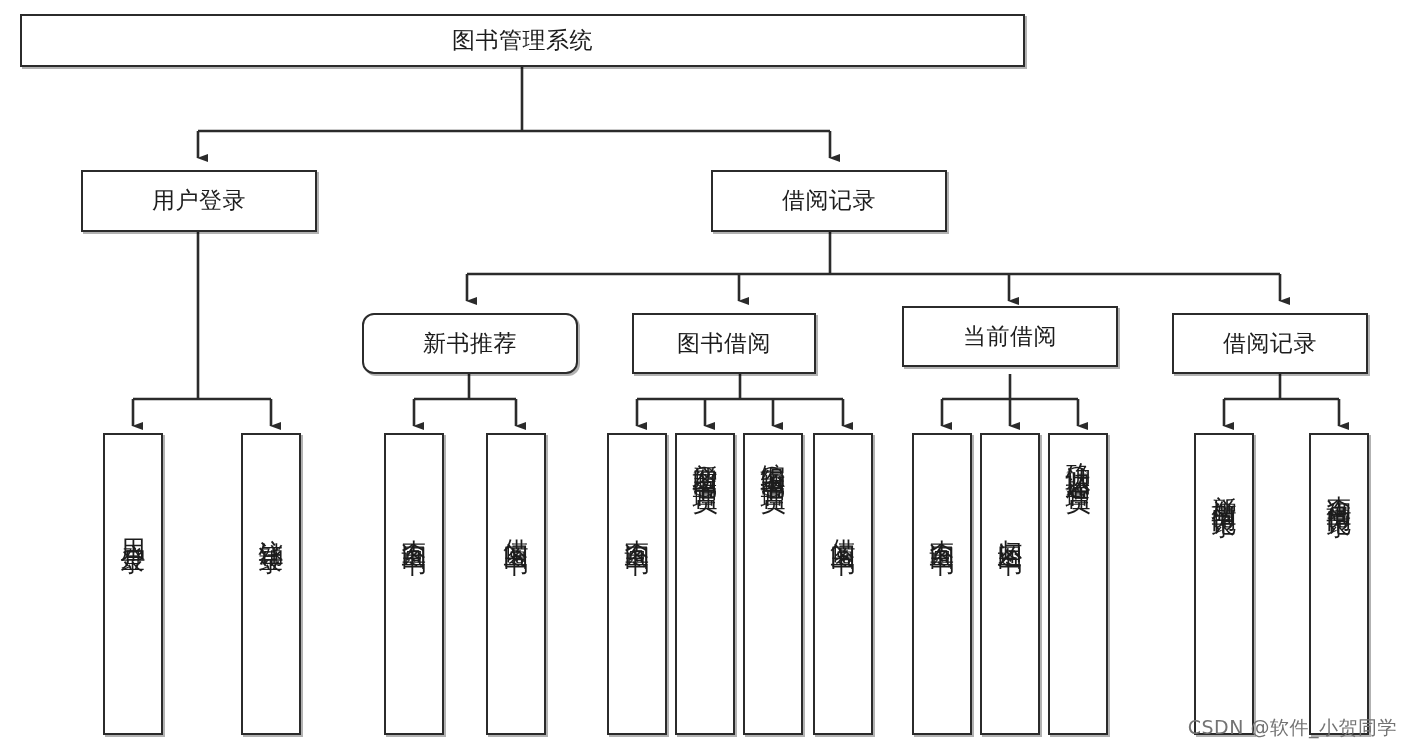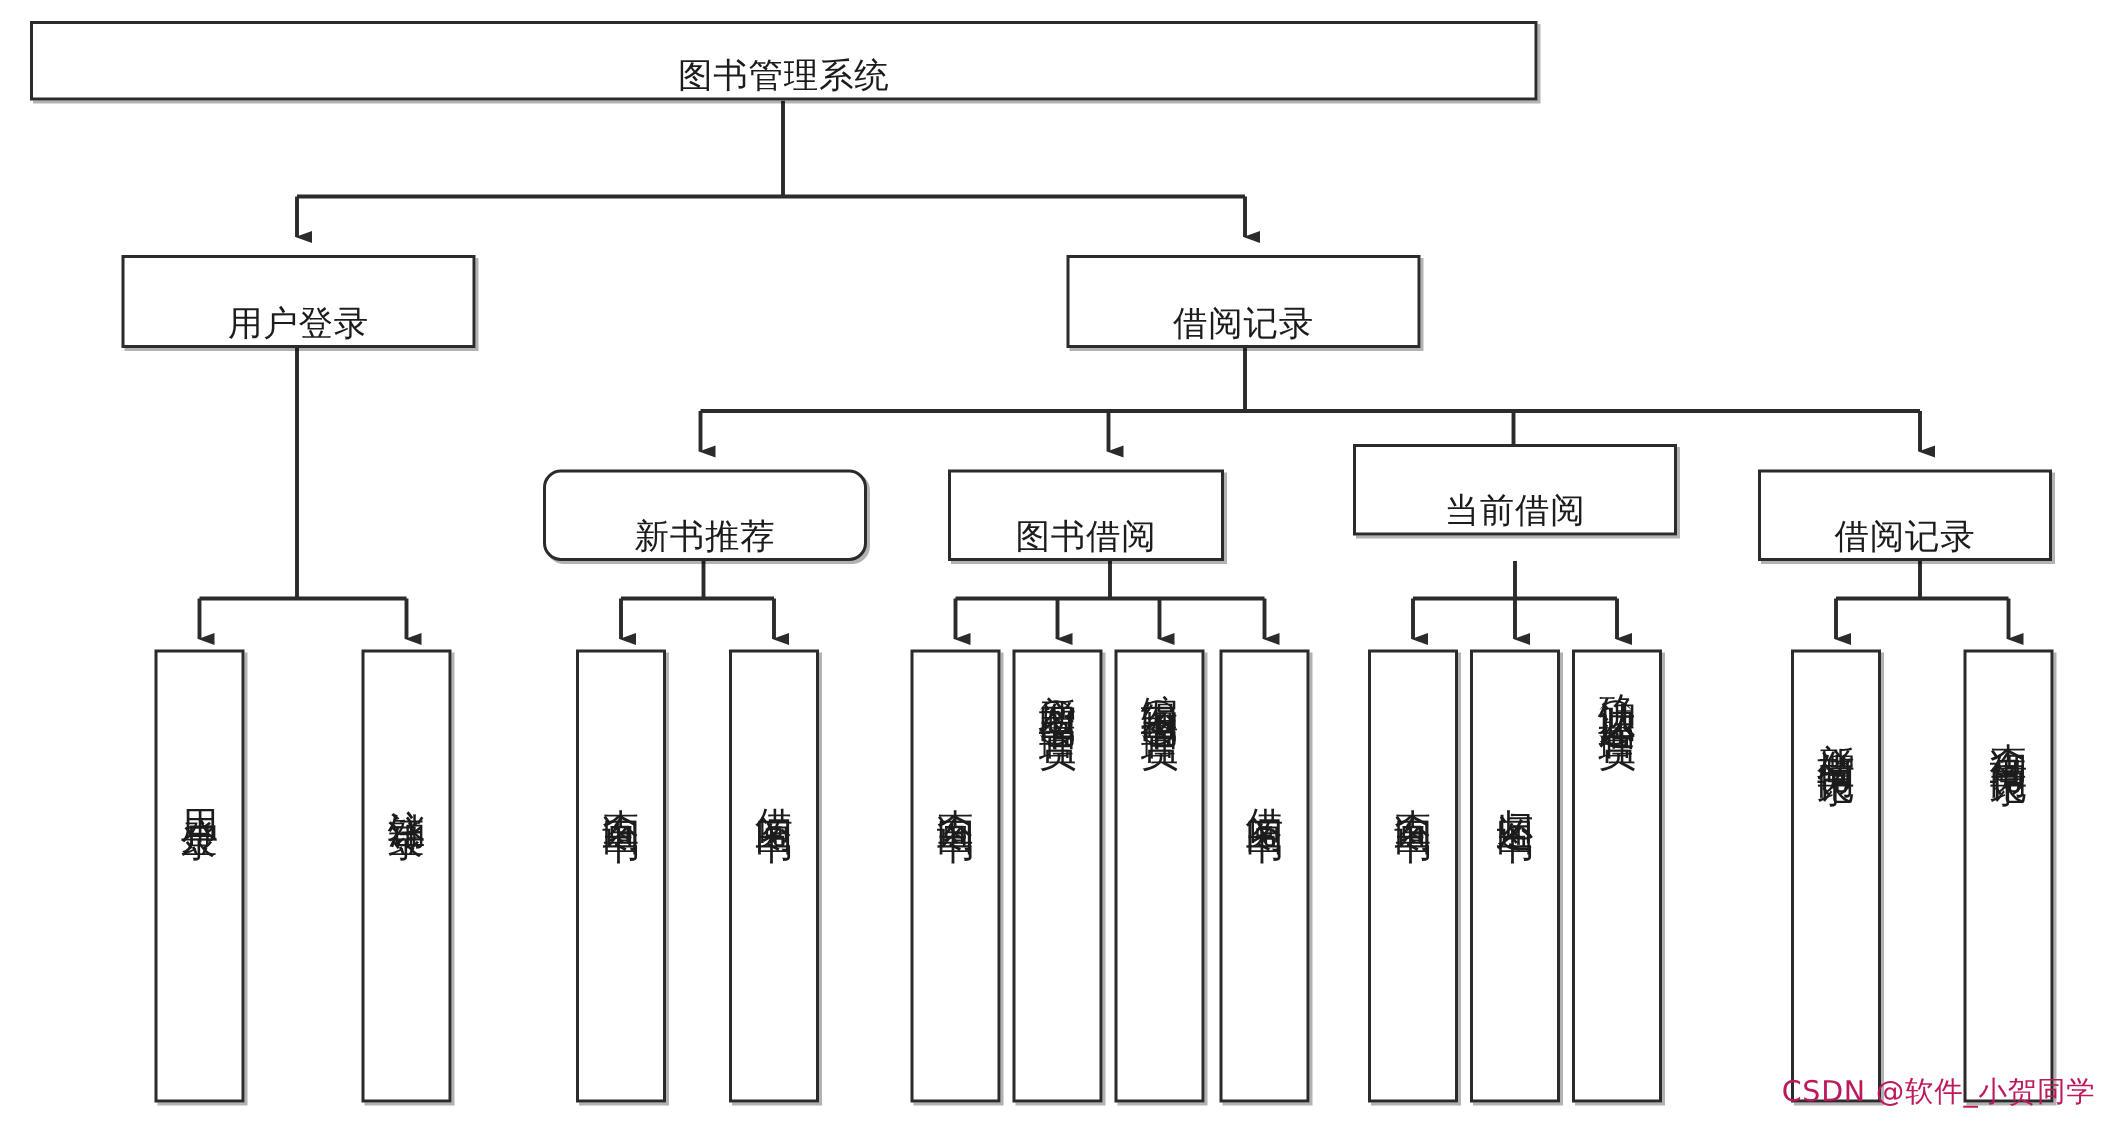--- a/index.html
+++ b/index.html
@@ -27,21 +27,21 @@
     height: 747px;
     display: block;
   }
   .node-box {
     position: absolute;
     box-sizing: border-box;
     background: #ffffff;
     border: 2.5px solid #2b2b2b;
     box-shadow: 2px 2px 0 rgba(0,0,0,0.30);
     display: flex;
-    align-items: flex-end;
+    align-items: center;
     justify-content: center;
     overflow: hidden;
   }
   .node-label {
     color: #1c1c1c;
     font-size: 23px;
     line-height: 1.18;
     white-space: nowrap;
     letter-spacing: 0.5px;
   }
@@ -58,21 +58,21 @@
   }
   .leaf-box {
     align-items: flex-start;
     padding-top: 0;
   }
   .watermark {
     position: absolute;
     right: 8px;
     bottom: 6px;
     font-size: 19px;
-    color: #be185d;
+    color: #737373;
     letter-spacing: 0.5px;
     white-space: nowrap;
     pointer-events: none;
   }
 </style>
 </head>
 <body>
 
 <div id="diagram-root">
 
@@ -136,21 +136,21 @@
   <div class="node-box" style="left:711px; top:170px; width:236px; height:62px;">
     <span class="node-label">借阅记录</span>
   </div>
 
   <div class="node-box" style="left:362px; top:313px; width:216px; height:61px;border-radius:12px;">
     <span class="node-label">新书推荐</span>
   </div>
   <div class="node-box" style="left:632px; top:313px; width:184px; height:61px;">
     <span class="node-label">图书借阅</span>
   </div>
-  <div class="node-box" style="left:902px; top:296px; width:216px; height:61px;">
+  <div class="node-box" style="left:902px; top:306px; width:216px; height:61px;">
     <span class="node-label">当前借阅</span>
   </div>
   <div class="node-box" style="left:1172px; top:313px; width:196px; height:61px;">
     <span class="node-label">借阅记录</span>
   </div>
 
   <div class="node-box leaf-box" style="left:103px; top:433px; width:60px; height:302px;">
     <span class="node-label vertical" style="margin-top:84px;">用户登录</span>
   </div>
   <div class="node-box leaf-box" style="left:241px; top:433px; width:60px; height:302px;">

